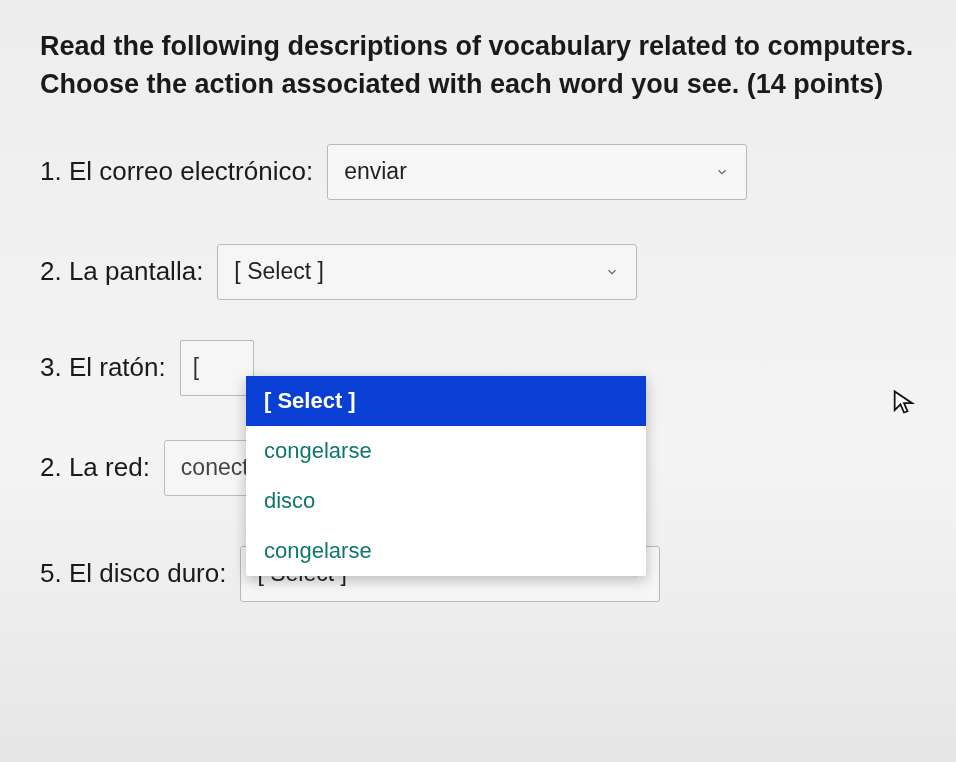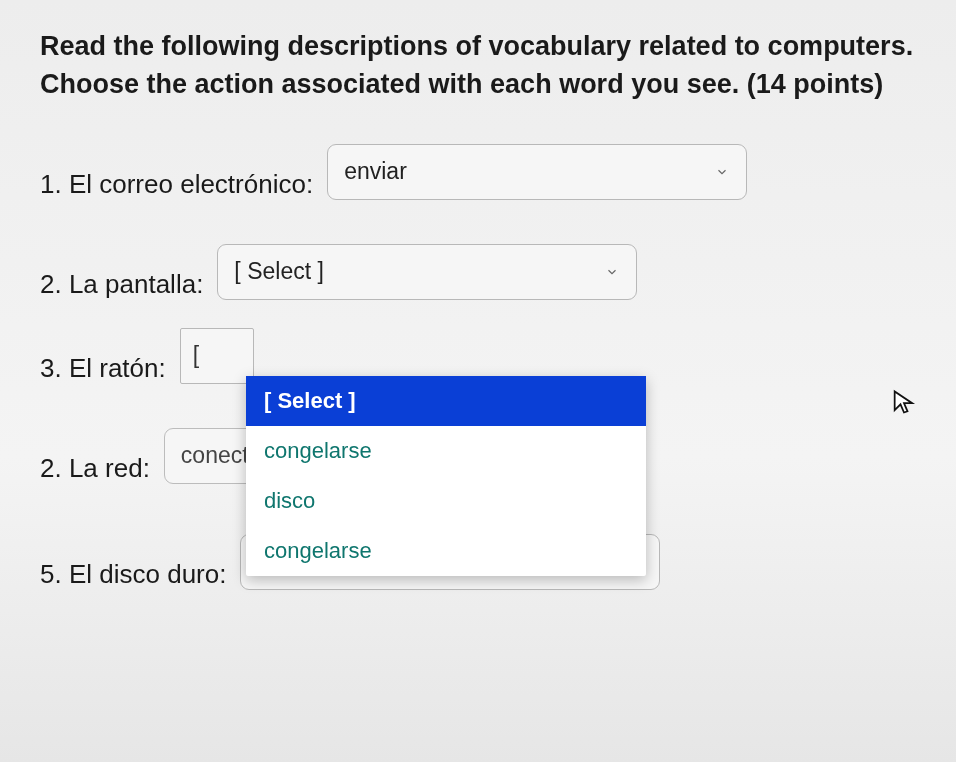--- a/index.html
+++ b/index.html
@@ -14,54 +14,54 @@
     position: relative;
   }
   .instructions {
     font-size: 27px;
     font-weight: 600;
     line-height: 1.4;
     margin-bottom: 40px;
   }
   .row {
     display: flex;
-    align-items: flex-end;
+    align-items: center;
     margin-bottom: 44px;
     position: relative;
   }
   .label {
     font-size: 26px;
     font-weight: 400;
     margin-right: 14px;
     white-space: nowrap;
   }
   .select-box {
     border: 1px solid #b8b8b8;
     background: #f6f6f6;
     height: 56px;
     display: flex;
     align-items: center;
     justify-content: space-between;
     padding: 0 16px;
     font-size: 23px;
     color: #333;
-    border-radius: 9px;
+    border-radius: 3px;
     cursor: pointer;
     position: relative;
   }
   .select-box .value { flex: 1; text-align: left; color: #222; }
   .chevron {
     width: 16px; height: 16px;
     display: inline-flex; align-items: center; justify-content: center;
     color: #666;
   }
   .chevron svg { width: 14px; height: 14px; }
   
   .row1 .select-box { width: 420px; }
-  .row2 { margin-bottom: 28px; }
+  .row2 { margin-bottom: 40px; }
   .row2 .select-box { width: 420px; }
   .row4 .select-box { width: 400px; }
   .row5 .select-box { width: 420px; }
   .row3-partial {
     
     width: 74px;
     border: 1px solid #b8b8b8;
     background: #f6f6f6;
     height: 56px;
     display: flex;

